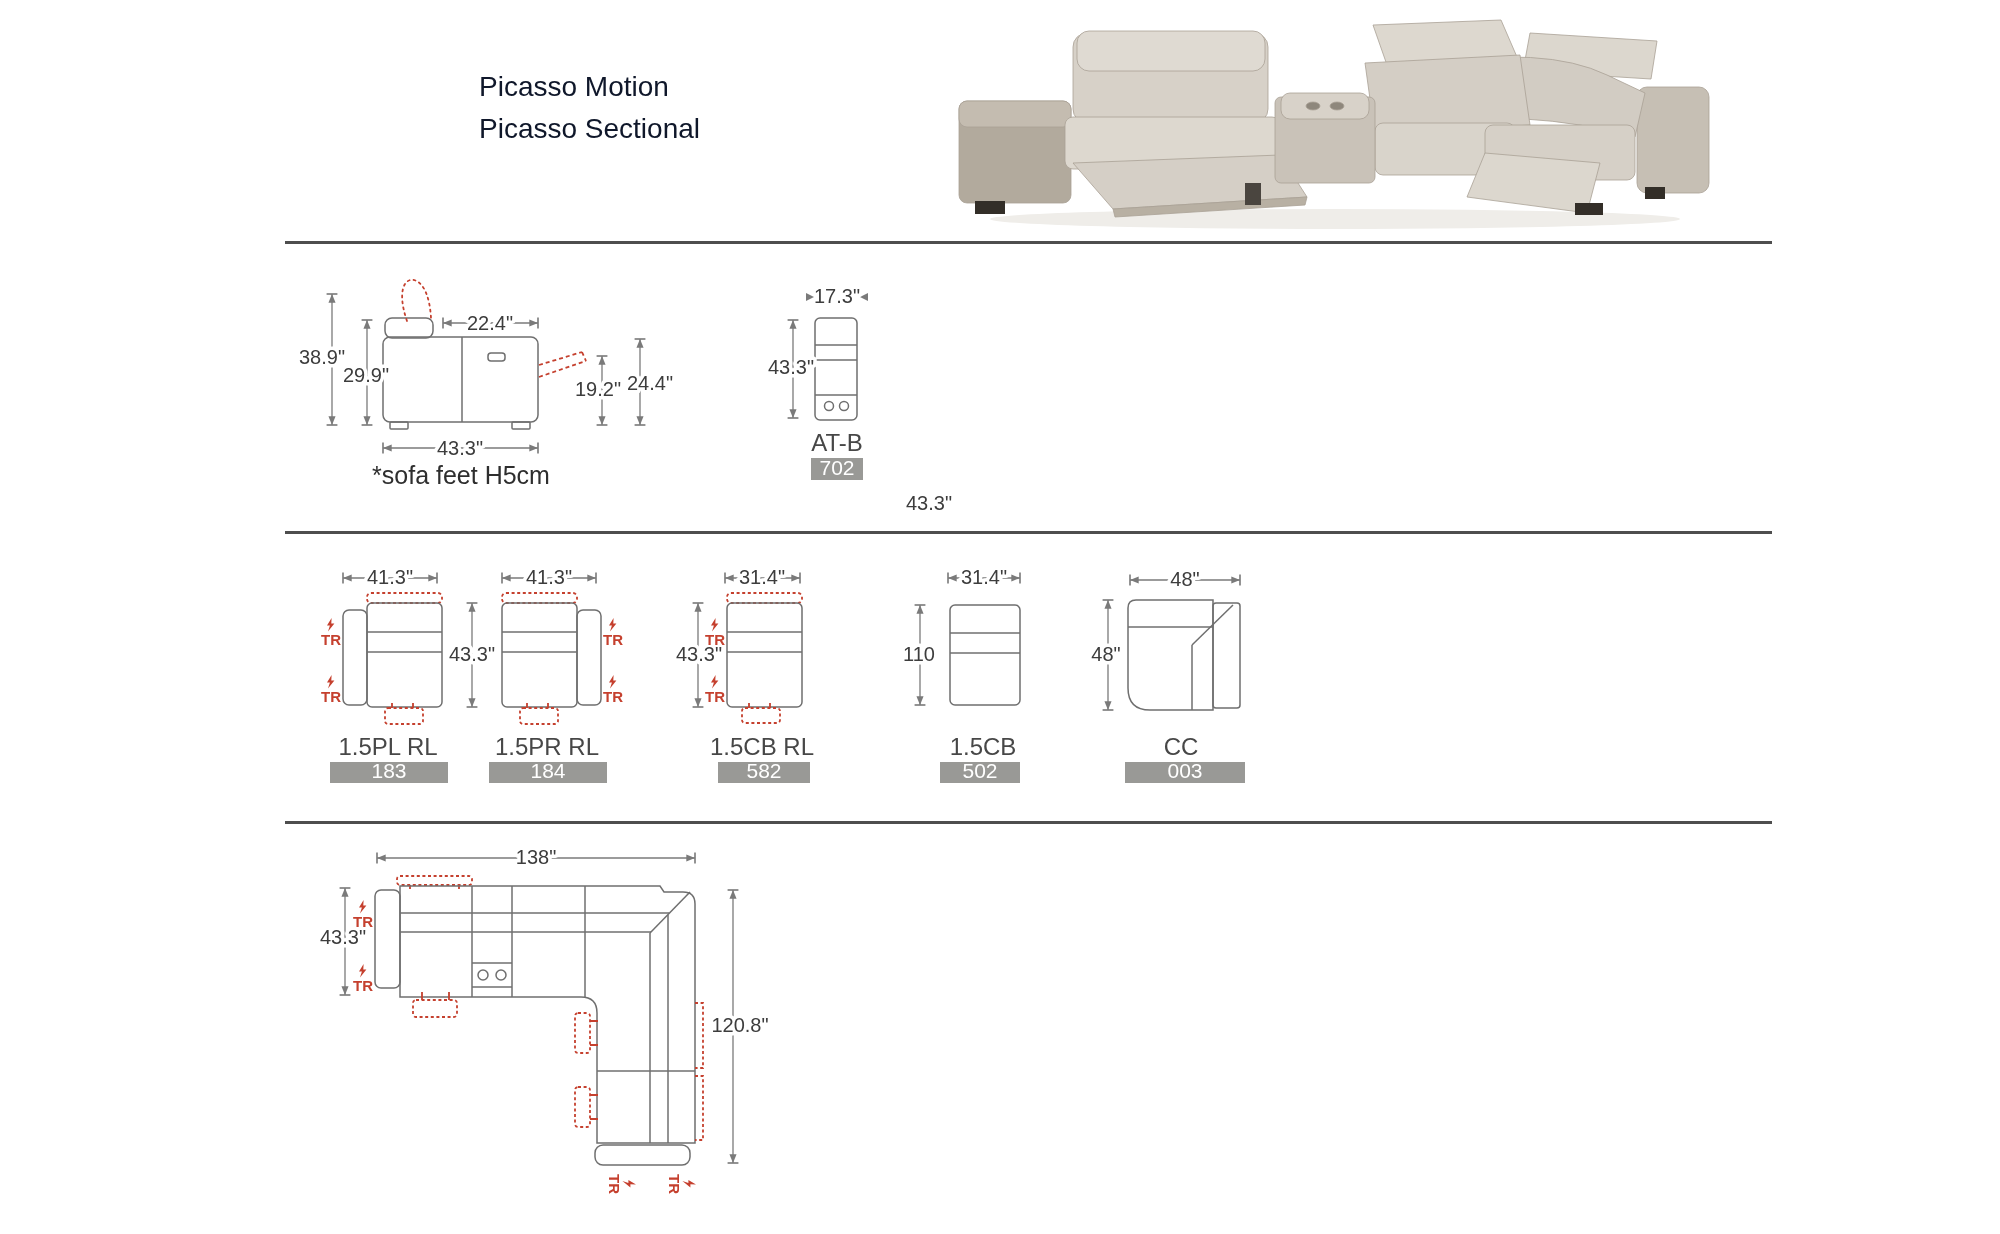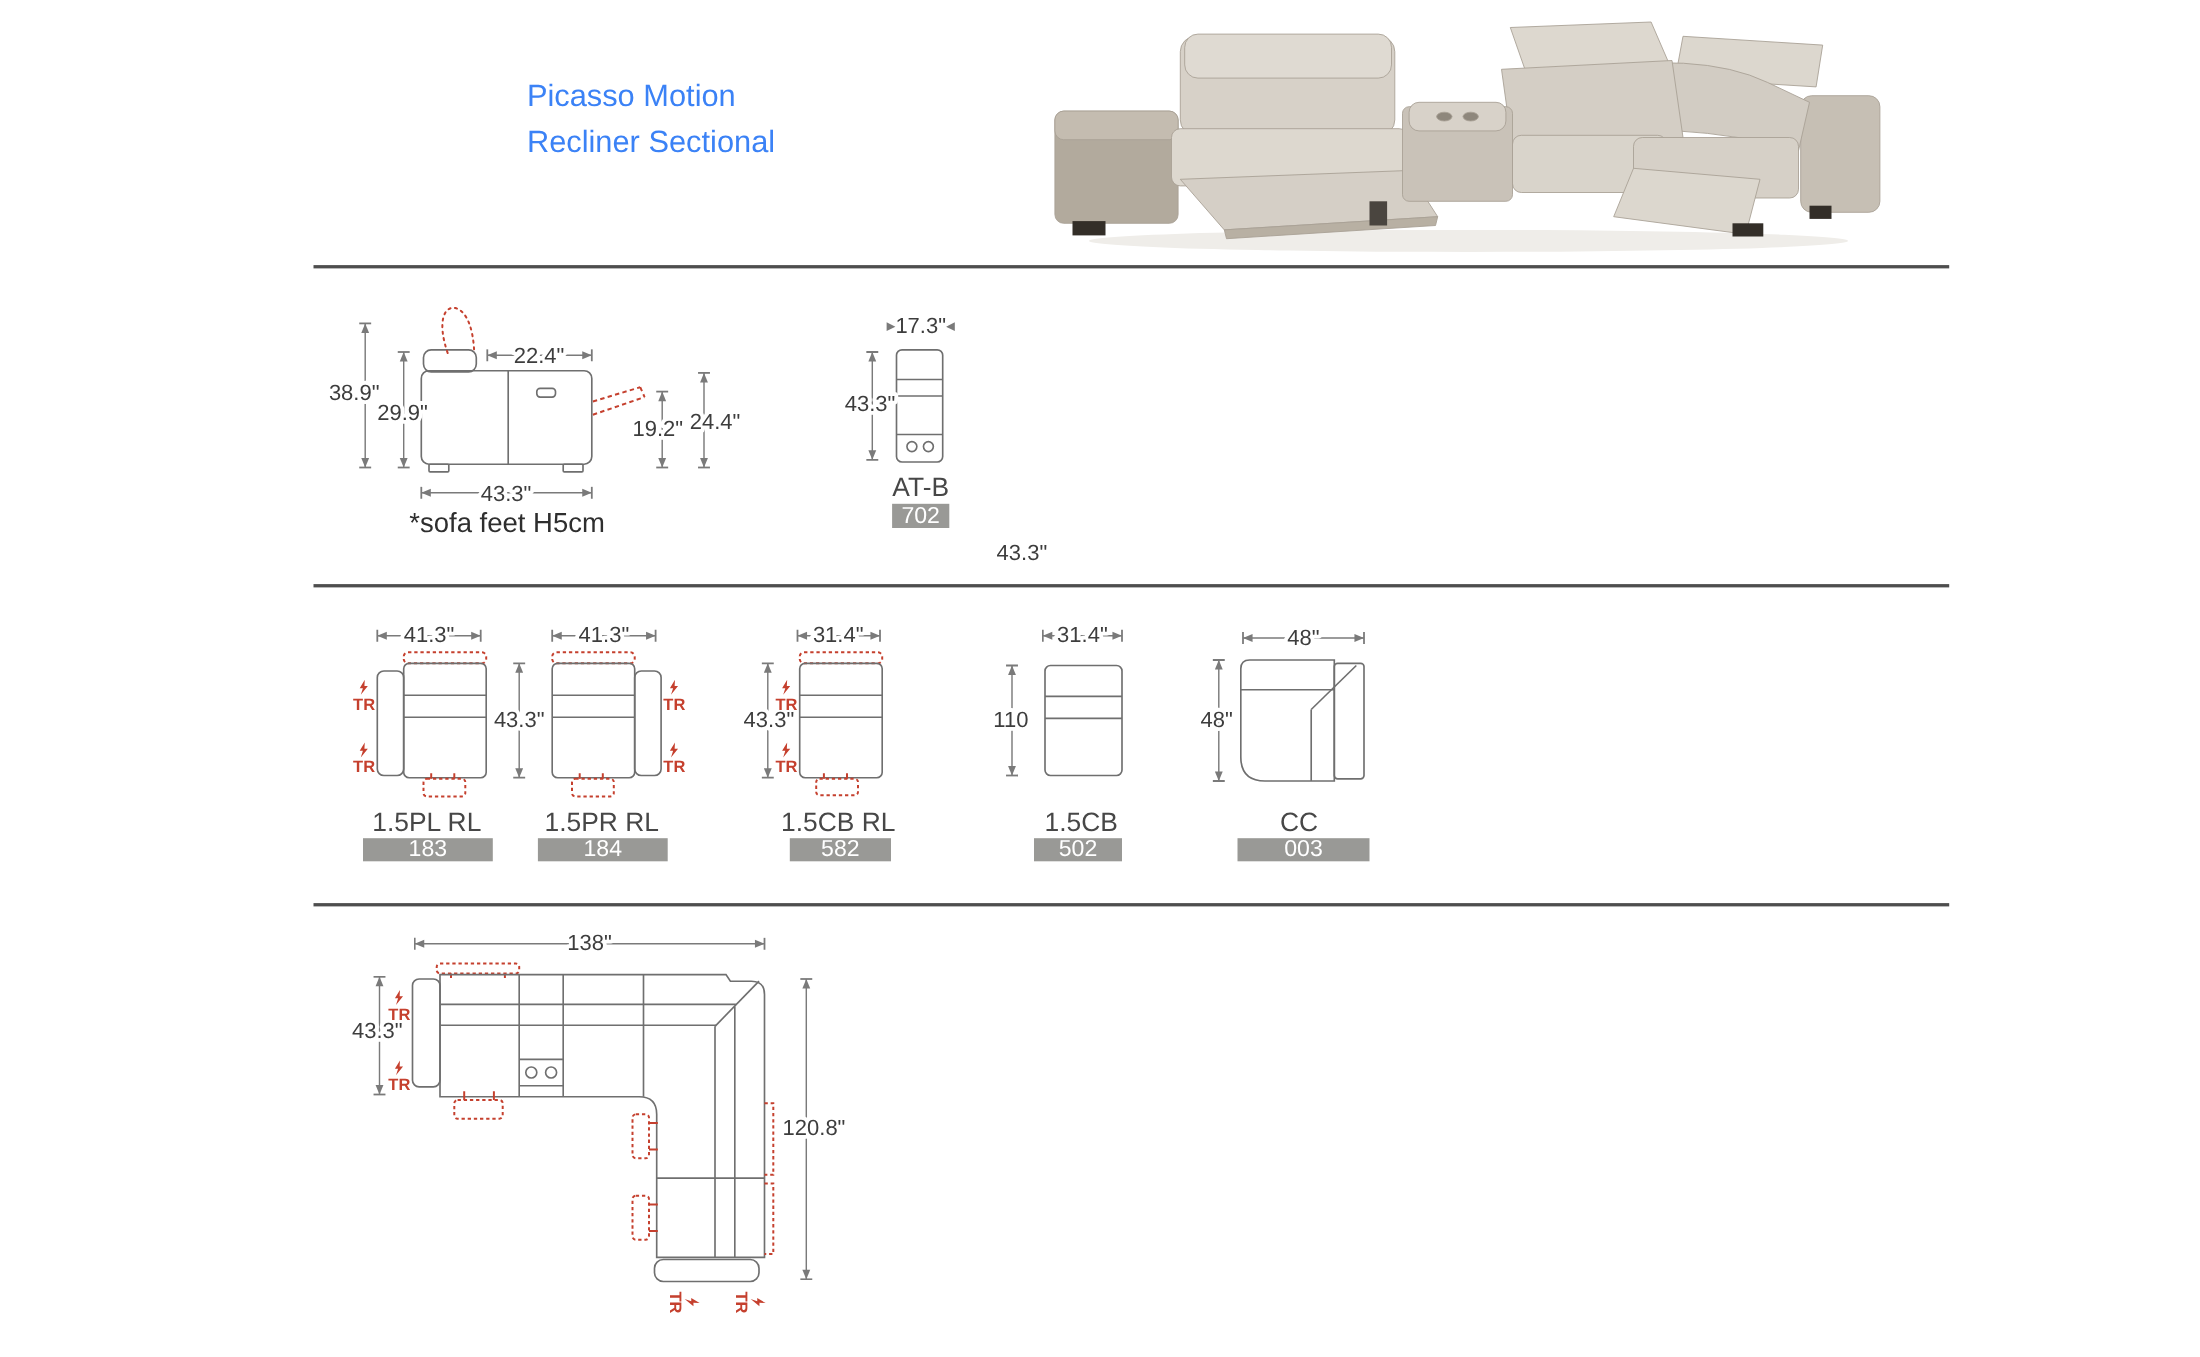--- a/index.html
+++ b/index.html
@@ -1,19 +1,19 @@
 <!DOCTYPE html>
 <html><head>
 <meta charset="utf-8">
 <style>
   html,body{margin:0;padding:0;background:#fff}
   .page{position:relative;width:2000px;height:1234px;background:#fff;overflow:hidden;
         font-family:"Liberation Sans",sans-serif}
   .divider{position:absolute;left:285px;width:1487px;height:3px;background:#4e4e4e}
-  .title{position:absolute;left:479px;top:66px;font-size:28px;line-height:1.5;color:#3b82f6}
+  .title{position:absolute;left:479px;top:66px;font-size:28px;line-height:1.5;color:#0f172a}
   .abs{position:absolute}
   .stray{position:absolute;font-size:20px;color:#3d3d3d}
   svg text{font-family:"Liberation Sans",sans-serif}
   .dim{font-size:20px;fill:#3d3d3d;text-anchor:middle;paint-order:stroke;stroke:#ffffff;
        stroke-width:7px;stroke-linejoin:round;font-weight:400}
   .lbl{font-size:24px;fill:#474747;text-anchor:middle}
   .badge{fill:#999996}
   .badge-t{font-size:21px;fill:#ffffff;text-anchor:middle}
   .trt{font-size:15px;font-weight:bold;fill:#c5402e;text-anchor:middle}
   .ln{stroke:#6f6f6f;stroke-width:1.5;fill:none}
@@ -32,21 +32,21 @@
       <marker id="da" viewBox="0 0 12 12" refX="11" refY="6" markerWidth="13" markerHeight="13" orient="auto-start-reverse" markerUnits="userSpaceOnUse">
         <path d="M11 1 V11" stroke="#7a7a7a" stroke-width="1.5" fill="none"></path>
         <path d="M11 6 L3 2.7 V9.3 Z" fill="#7a7a7a"></path>
       </marker>
       <path id="bolt" d="M4.6 0 L0 7.6 L2.9 7.6 L1 13.6 L7.4 5.6 L4.3 5.6 Z" fill="#c5402e"></path>
     </defs>
   </svg>
 
   <div class="title">
     <div>Picasso Motion</div>
-    <div>Recliner Sectional</div>
+    <div>Picasso Sectional</div>
   </div>
 
   <svg class="abs" style="left:945px;top:5px" width="770" height="230" viewBox="0 0 770 230">
     <ellipse cx="390" cy="214" rx="345" ry="10" fill="#efede9"></ellipse>
     <g class="ph">
       <rect x="692" y="82" width="72" height="106" rx="10" fill="#c6bfb4"></rect>
       <polygon points="585,28 712,36 706,74 578,66" fill="#dcd7ce"></polygon>
       <path d="M480,60 Q600,40 662,70 L700,88 L690,132 Q580,102 468,120 Z" fill="#d2ccc3"></path>
       <polygon points="428,20 556,15 572,52 442,60" fill="#ddd8cf"></polygon>
       <path d="M420,58 L575,50 L585,120 L430,130 Z" fill="#d4cec5"></path>

